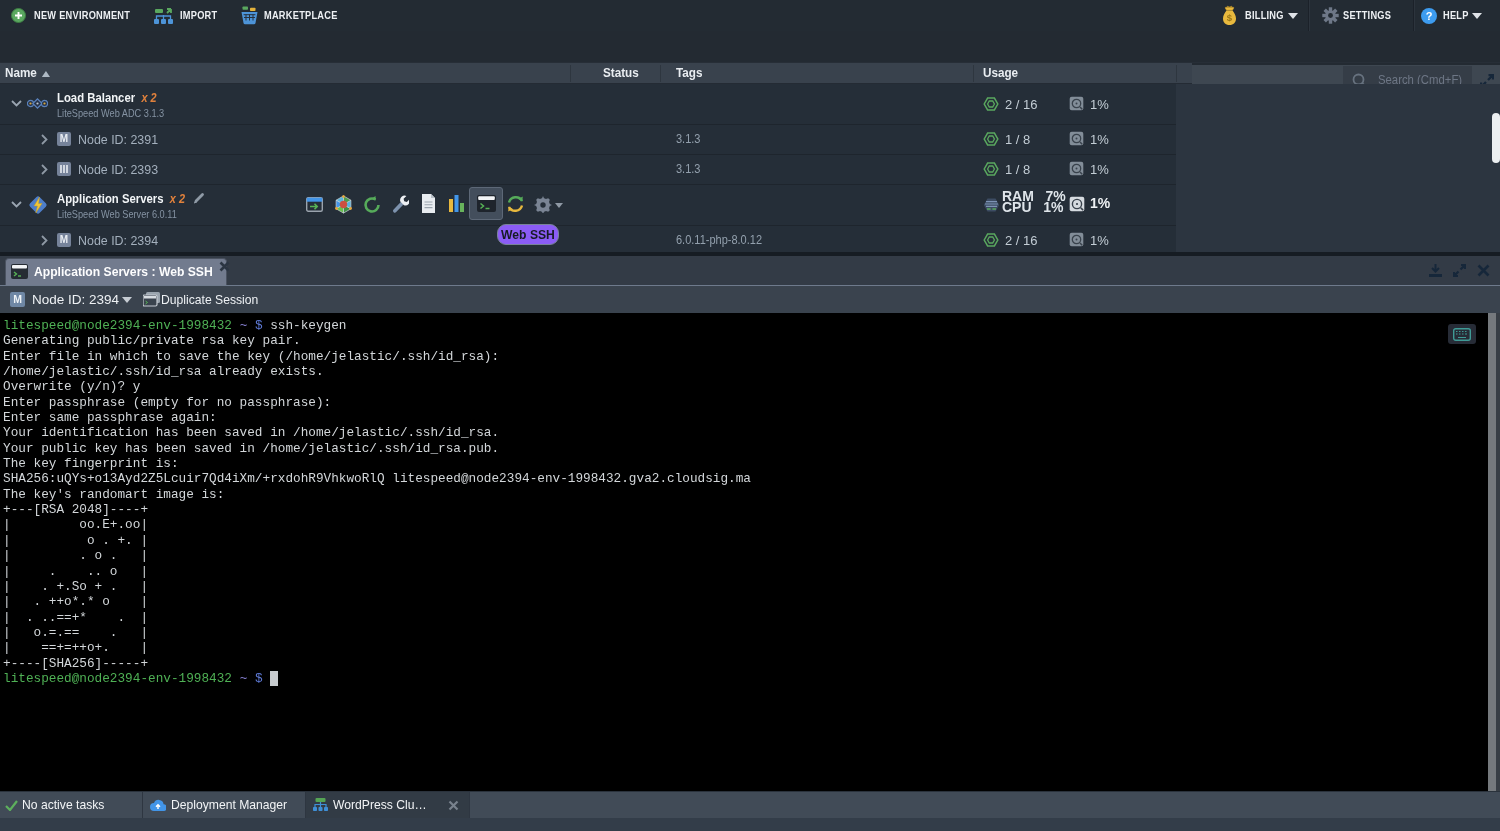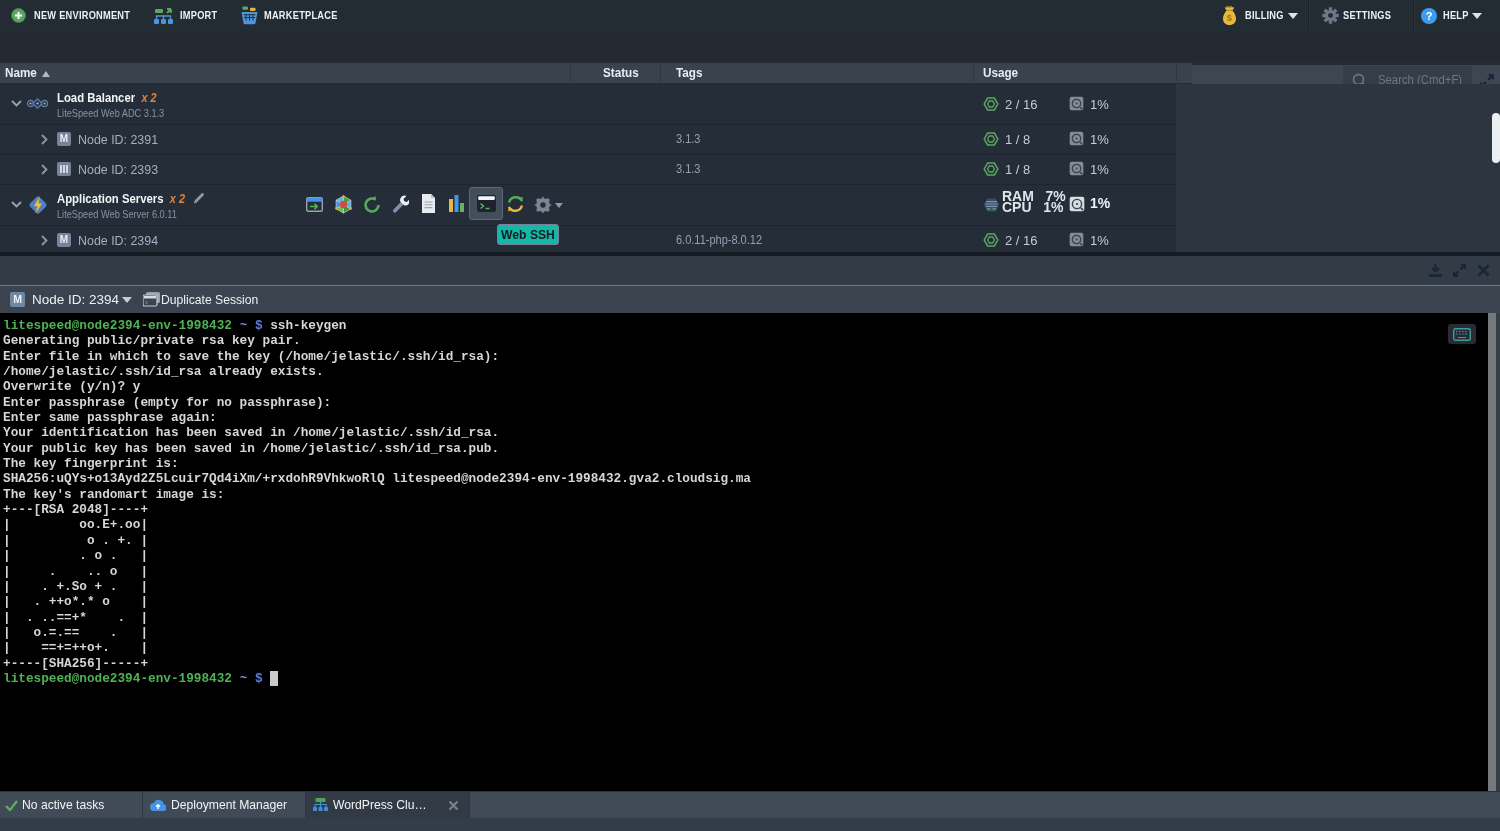--- a/index.html
+++ b/index.html
@@ -31,21 +31,21 @@
   .xn{color:#e0813c;font-style:italic;font-weight:bold;font-size:13px;}
   .nodetext{color:#a4b0bd;font-size:13.5px;}
   .tagtext{color:#93a0ad;font-size:12.5px;}
   .usetext{color:#c3cdd5;font-size:13px;}
   
   #paneledge{left:0;top:252px;width:1500px;height:4px;background:#161c23;}
   #tabbar{left:0;top:256px;width:1500px;height:29px;background:#333b46;}
   #sshtab{position:absolute;left:5px;top:2px;width:222px;height:27px;background:#727b8e;border:1px solid #4a5260;border-bottom:none;border-radius:4px 4px 0 0;box-sizing:border-box;}
   #toolbar{left:0;top:285px;width:1500px;height:28px;background:#3a434e;border-top:1px solid #6e7a8c;box-sizing:border-box;}
   
-  #term{left:0;top:313px;width:1500px;height:478px;background:#000;font-weight:bold;}
+  #term{left:0;top:313px;width:1500px;height:478px;background:#000;}
   #termtext{position:absolute;left:3px;top:5px;font-family:"Liberation Mono",monospace;font-size:12.73px;line-height:15.35px;color:#d3d7da;white-space:pre;margin:0;}
   .tgreen{color:#4fb155;}
   .tviolet{color:#8781d3;}
   .tblue{color:#5f7bd8;}
   #termscroll{position:absolute;left:1488px;top:0;width:8px;height:478px;background:#75797d;}
   
   #taskbar{left:0;top:791px;width:1500px;height:27px;background:#414b57;border-top:1px solid #2a323c;box-sizing:border-box;padding-left:12px;}
   #bottomstrip{left:0;top:818px;width:1500px;height:13px;background:#333d49;}
   .taskdiv{position:absolute;top:0;width:1px;height:27px;background:#2e3641;}
 </style>
@@ -286,21 +286,21 @@
     <path d="M2.2 16.5l0.5-5 4 2.5z" fill="#e8b93e"></path>
   </svg>
   <svg class="abs" style="left:534px;top:111px;" width="18" height="18" viewBox="0 0 18 18">
     <path fill="#7a8494" d="M9 1l1 2.2a6 6 0 0 1 1.9.8l2.3-.8 1.6 1.6-.8 2.3a6 6 0 0 1 .8 1.9L18 10l-2.2 1a6 6 0 0 1-.8 1.9l.8 2.3-1.6 1.6-2.3-.8a6 6 0 0 1-1.9.8L9 19l-1-2.2a6 6 0 0 1-1.9-.8l-2.3.8-1.6-1.6.8-2.3a6 6 0 0 1-.8-1.9L0 10l2.2-1a6 6 0 0 1 .8-1.9l-.8-2.3 1.6-1.6 2.3.8a6 6 0 0 1 1.9-.8z"></path>
     <circle cx="9" cy="10" r="2.7" fill="#252e38"></circle>
   </svg>
   <svg class="abs" style="left:555px;top:119px;" width="8" height="5" viewBox="0 0 8 5">
       <path d="M0 0h8L4 5z" fill="#8f99a5"></path>
     </svg>
 
-  <div class="abs" style="left:497px;top:140px;width:62px;height:21px;background:#14b8a6;border:1px solid #79839a;border-radius:3px;box-sizing:border-box;">
+  <div class="abs" style="left:497px;top:140px;width:62px;height:21px;background:#8b5cf6;border:1px solid #79839a;border-radius:9px;box-sizing:border-box;">
       <div style="color:#161b24;font-size:13.5px;font-weight:bold;line-height:19px;transform:scaleX(0.9);transform-origin:center;text-align:center;white-space:nowrap;">Web SSH</div>
     </div>
 
   <div class="abs" style="left:983px;top:113px;"><svg width="17" height="16" viewBox="0 0 17 16">
         <path d="M0.8 8l3.7-6.4h8L16.2 8l-3.7 6.4h-8z" fill="#3d4c63"></path>
         <path d="M3 4.6h11M2 7h13M3 9.4h11" stroke="#7d93b5" stroke-width="1.2"></path>
         <path d="M4 12h3.6M9.4 12h3.6" stroke="#5aa85f" stroke-width="1.4"></path>
       </svg></div>
   <div class="abs" style="left:1002px;top:107px;color:#dfe5ea;font-size:14px;font-weight:bold;line-height:11px;">RAM&nbsp;&nbsp;&nbsp;7%<br>CPU&nbsp;&nbsp;&nbsp;1%</div>
   <div class="abs" style="left:1069px;top:112px;"><svg width="16" height="16" viewBox="0 0 16 16">
@@ -328,20 +328,32 @@
         <circle cx="7.5" cy="7.5" r="1" fill="#39424c"></circle>
         <path d="M11 11l2.2 2.2" stroke="#39424c" stroke-width="1.5"></path>
       </svg></div>
   <div class="abs usetext" style="left:1090px;top:149px;">1%</div>
 
   <div class="abs" style="left:1492px;top:29px;width:8px;height:50px;background:#eceff1;border-radius:4px;"></div>
 </div>
 
 <div id="paneledge" class="abs"></div>
 <div id="tabbar" class="abs">
+  <div id="sshtab">
+    <svg class="abs" style="left:5px;top:5px;" width="17" height="15" viewBox="0 0 17 15">
+      <rect x="0" y="0" width="17" height="15" rx="2" fill="#252b33"></rect>
+      <rect x="1" y="1" width="15" height="3.5" rx="1" fill="#f2f4f6"></rect>
+      <path d="M3 8l2.5 2L3 12" stroke="#57b356" stroke-width="1.4" fill="none"></path>
+      <path d="M7 12h3" stroke="#57b356" stroke-width="1.4"></path>
+    </svg>
+    <div class="abs" style="left:28px;top:0;height:26px;line-height:26px;color:#fdfdfe;font-size:13.5px;font-weight:bold;transform:scaleX(0.9);transform-origin:left center;white-space:nowrap;">Application Servers : Web SSH</div>
+    <svg class="abs" style="left:213px;top:2px;" width="11" height="11" viewBox="0 0 11 11">
+        <path d="M1.5 1.5l8 8M9.5 1.5l-8 8" stroke="#2b3542" stroke-width="2.6"></path>
+      </svg>
+  </div>
 
   <svg class="abs" style="left:1429px;top:8px;" width="13" height="13" viewBox="0 0 13 13">
       <path d="M6.5 0v7M3 4l3.5 3.5L10 4" stroke="#16273a" stroke-width="2" fill="none"></path>
       <rect x="0" y="10" width="13" height="3" fill="#16273a"></rect>
     </svg>
   <svg class="abs" style="left:1453px;top:8px;" width="13" height="13" viewBox="0 0 13 13">
       <path d="M8 1h4v4M1 8v4h4M12 1L7.5 5.5M1 12l4.5-4.5" stroke="#16273a" stroke-width="2.2" fill="none"></path>
     </svg>
   <svg class="abs" style="left:1477px;top:8px;" width="13" height="13" viewBox="0 0 13 13">
       <path d="M1.5 1.5l10 10M11.5 1.5l-10 10" stroke="#16273a" stroke-width="2.6"></path>

